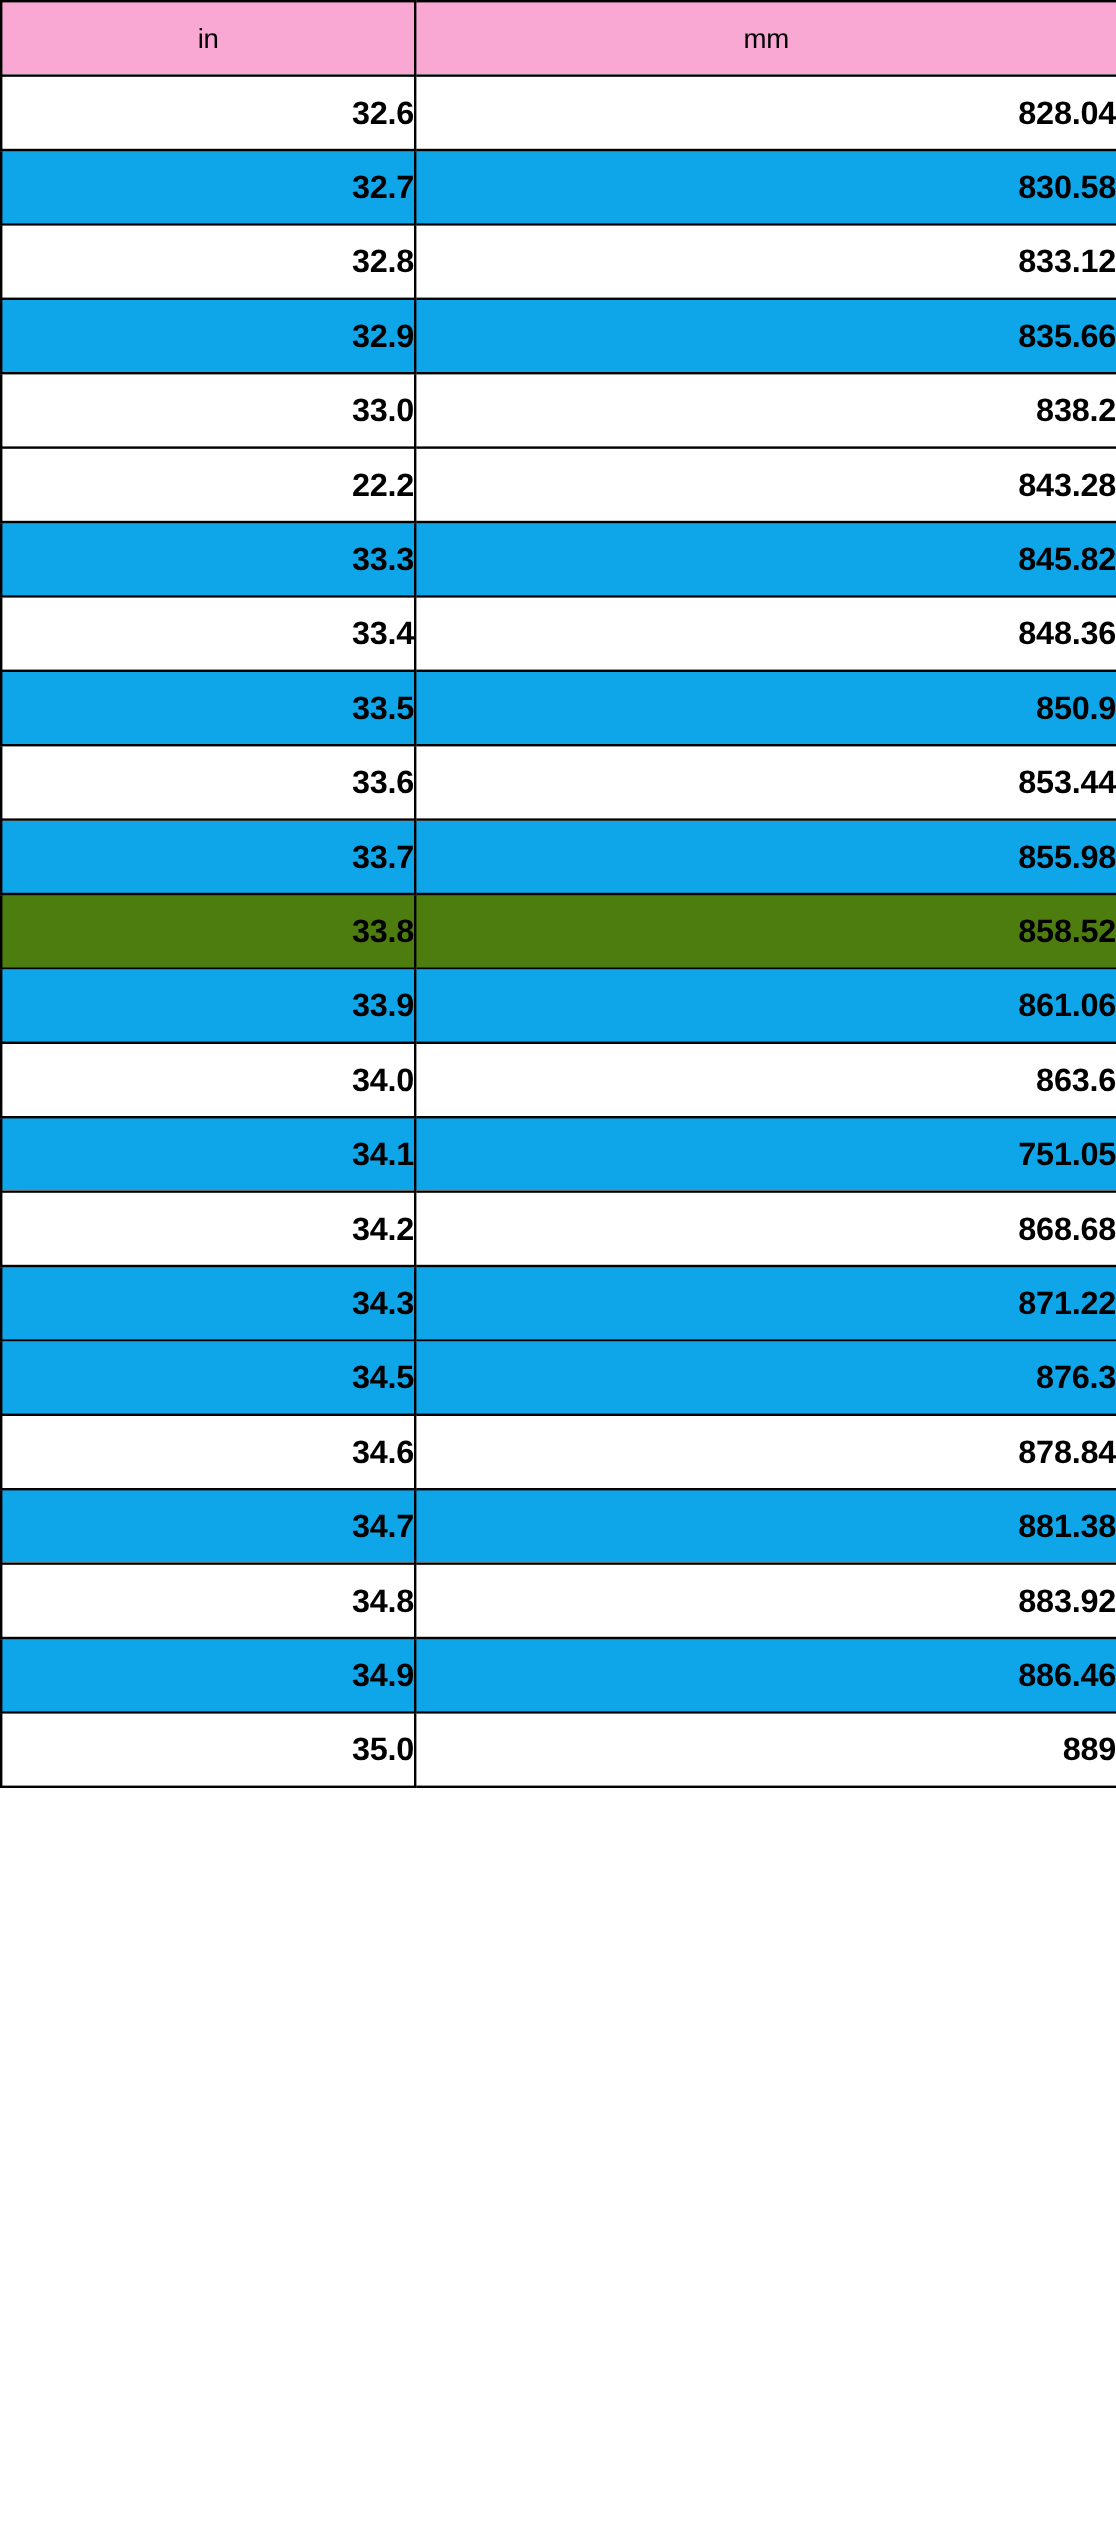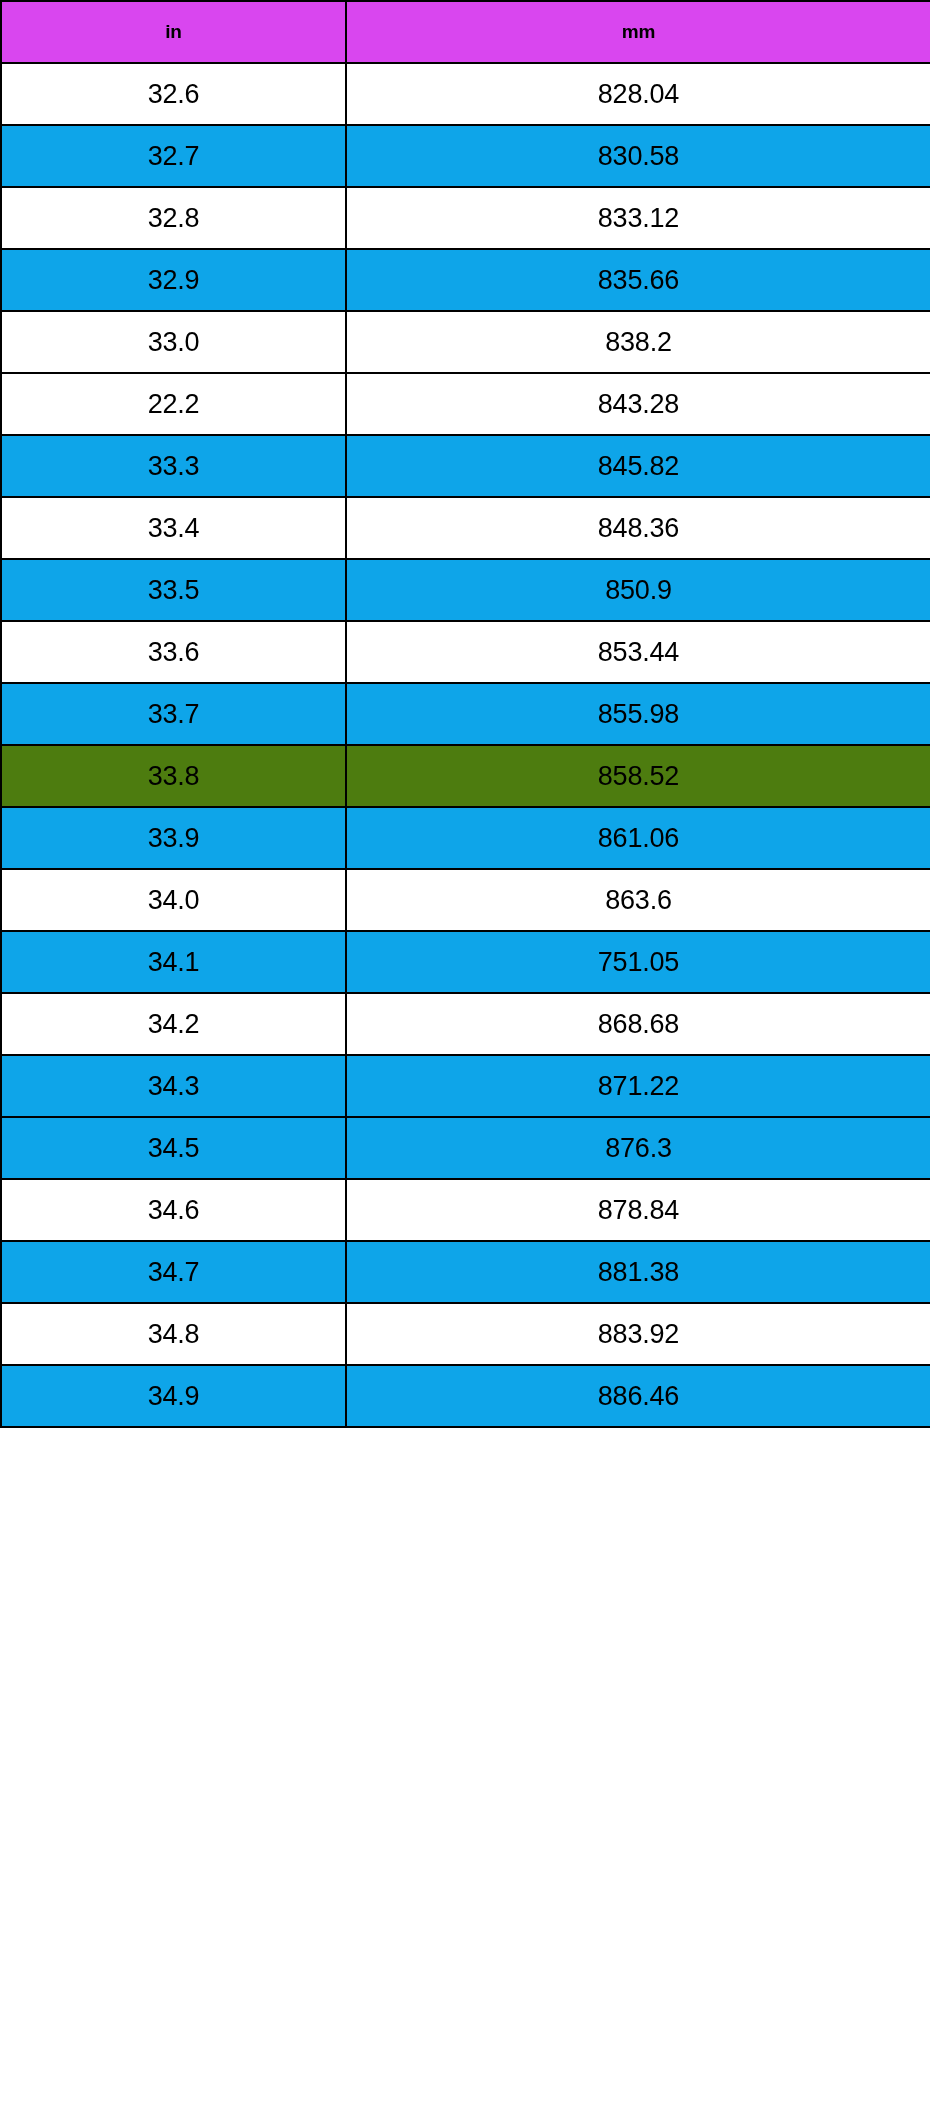--- a/index.html
+++ b/index.html
@@ -33,31 +33,31 @@
     font-size: 27px;
     line-height: 60px;
     color: #000000;
     font-stretch: condensed;
     letter-spacing: -0.2px;
     white-space: nowrap;
     overflow: hidden;
   }
 
   .conversion-table thead th {
-    background: #d946ef;
-    font-weight: bold;
+    background: #f9a8d4;
+    font-weight: normal;
     height: 60px;
-    font-size: 19px;
+    font-size: 23px;
   }
 
   .conversion-table tbody tr.row-odd  td { background: #ffffff; }
   .conversion-table tbody tr.row-even td { background: #0ea5e9; }
   .conversion-table tbody tr.row-highlight td { background: #4d7c0f; }
 
-  .conversion-table tbody td { font-weight: normal; }
+  .conversion-table tbody td { font-weight: bold; text-align: right; }
 </style>
 </head>
 <body>
 
 <table class="conversion-table">
   <colgroup>
     <col class="col-in">
     <col class="col-mm">
   </colgroup>
   <thead>
@@ -148,14 +148,18 @@
         <td>881.38</td>
       </tr>
       <tr class="row-odd">
         <td>34.8</td>
         <td>883.92</td>
       </tr>
       <tr class="row-even">
         <td>34.9</td>
         <td>886.46</td>
       </tr>
+      <tr class="row-odd">
+        <td>35.0</td>
+        <td>889</td>
+      </tr>
     </tbody>
 </table>
 
 </body></html>

